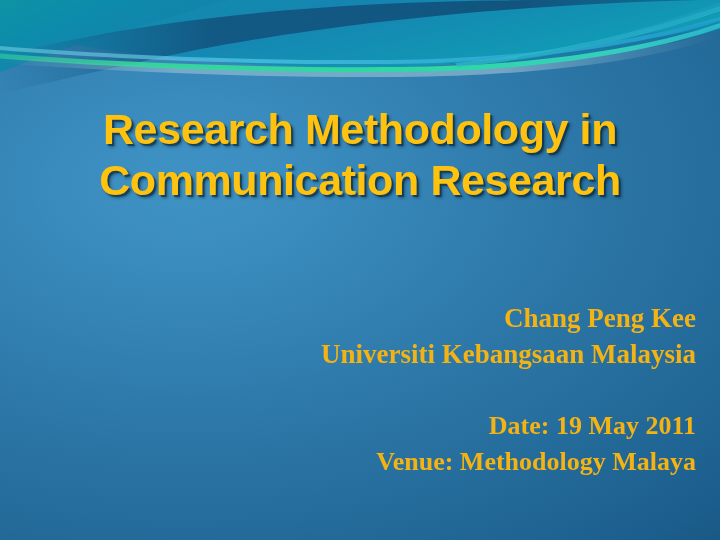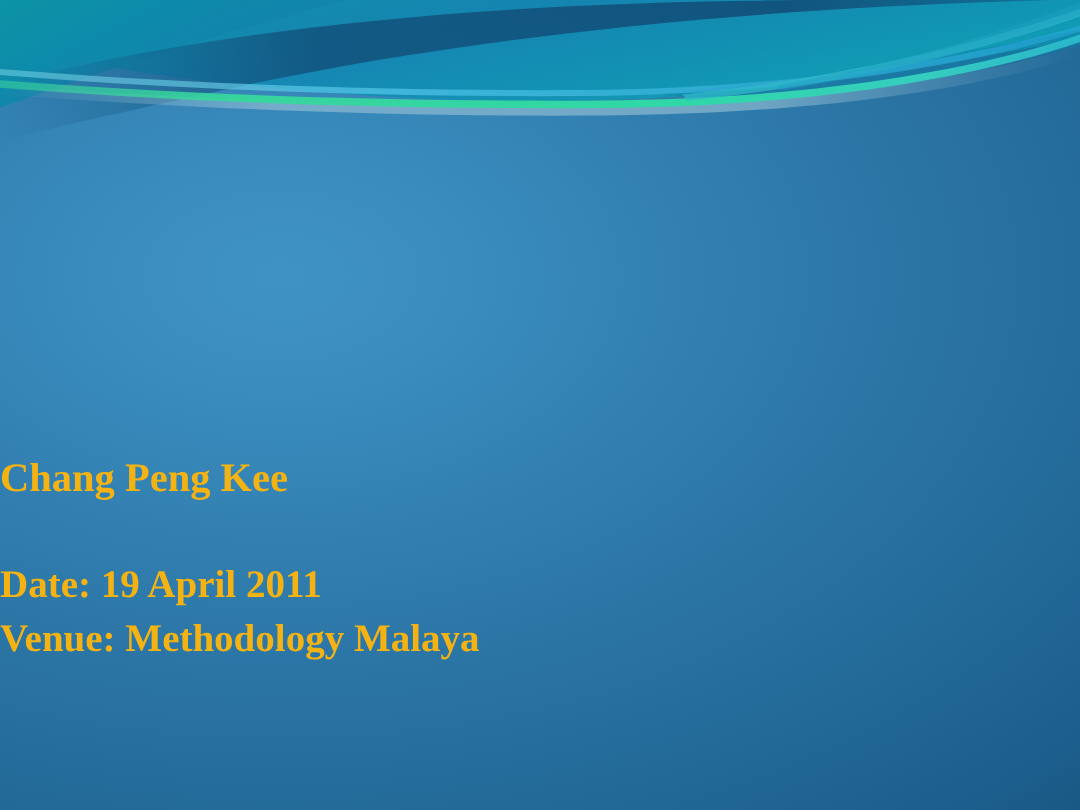--- a/index.html
+++ b/index.html
@@ -61,20 +61,21 @@
   }
 
   
   #credits-block {
     position: absolute;
     left: 0;
     top: 300px;
     width: 720px;
     padding-right: 24px;
     box-sizing: border-box;
+    text-align: right;
   }
   .credit-line {
     font-family: "Liberation Serif", serif;
     font-weight: bold;
     font-size: 27px;
     line-height: 36px;
     color: #F5B313;
     white-space: nowrap;
   }
   .credit-line.spacer {
@@ -186,21 +187,26 @@
                C560,52 650,30 720,6
                L720,11
                C650,35 560,57 458,67 Z" fill="#2fb9c9" opacity="0.75"></path>
 
       <path d="M520,60 C600,48 670,28 720,10
                L720,2
                C665,22 595,44 518,57 Z" fill="#1f9fc4" opacity="0.5"></path>
     </svg>
   </div>
 
+  <div id="title-block">
+    <div class="title-line">Research Methodology in</div>
+    <div class="title-line">Communication Research</div>
+  </div>
 
   <div id="credits-block">
     <div class="credit-line">Chang Peng Kee</div>
+    <div class="credit-line">Universiti Kebangsaan Malaysia</div>
     <div class="credit-line spacer">&nbsp;</div>
-    <div class="credit-line date-line">Date:  19 April 2011</div>
+    <div class="credit-line date-line">Date:  19 May 2011</div>
     <div class="credit-line venue-line">Venue:  Methodology Malaya</div>
   </div>
 
 </div>
 
 </body></html>

